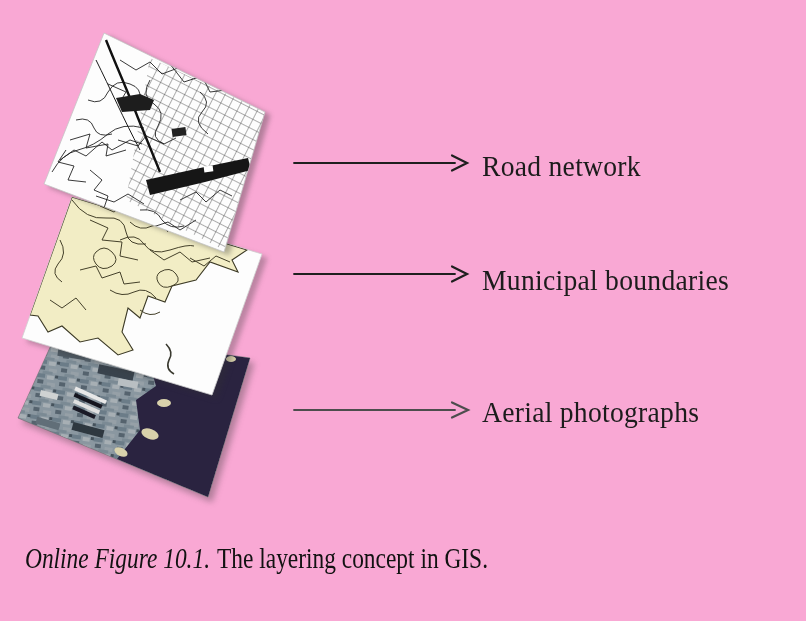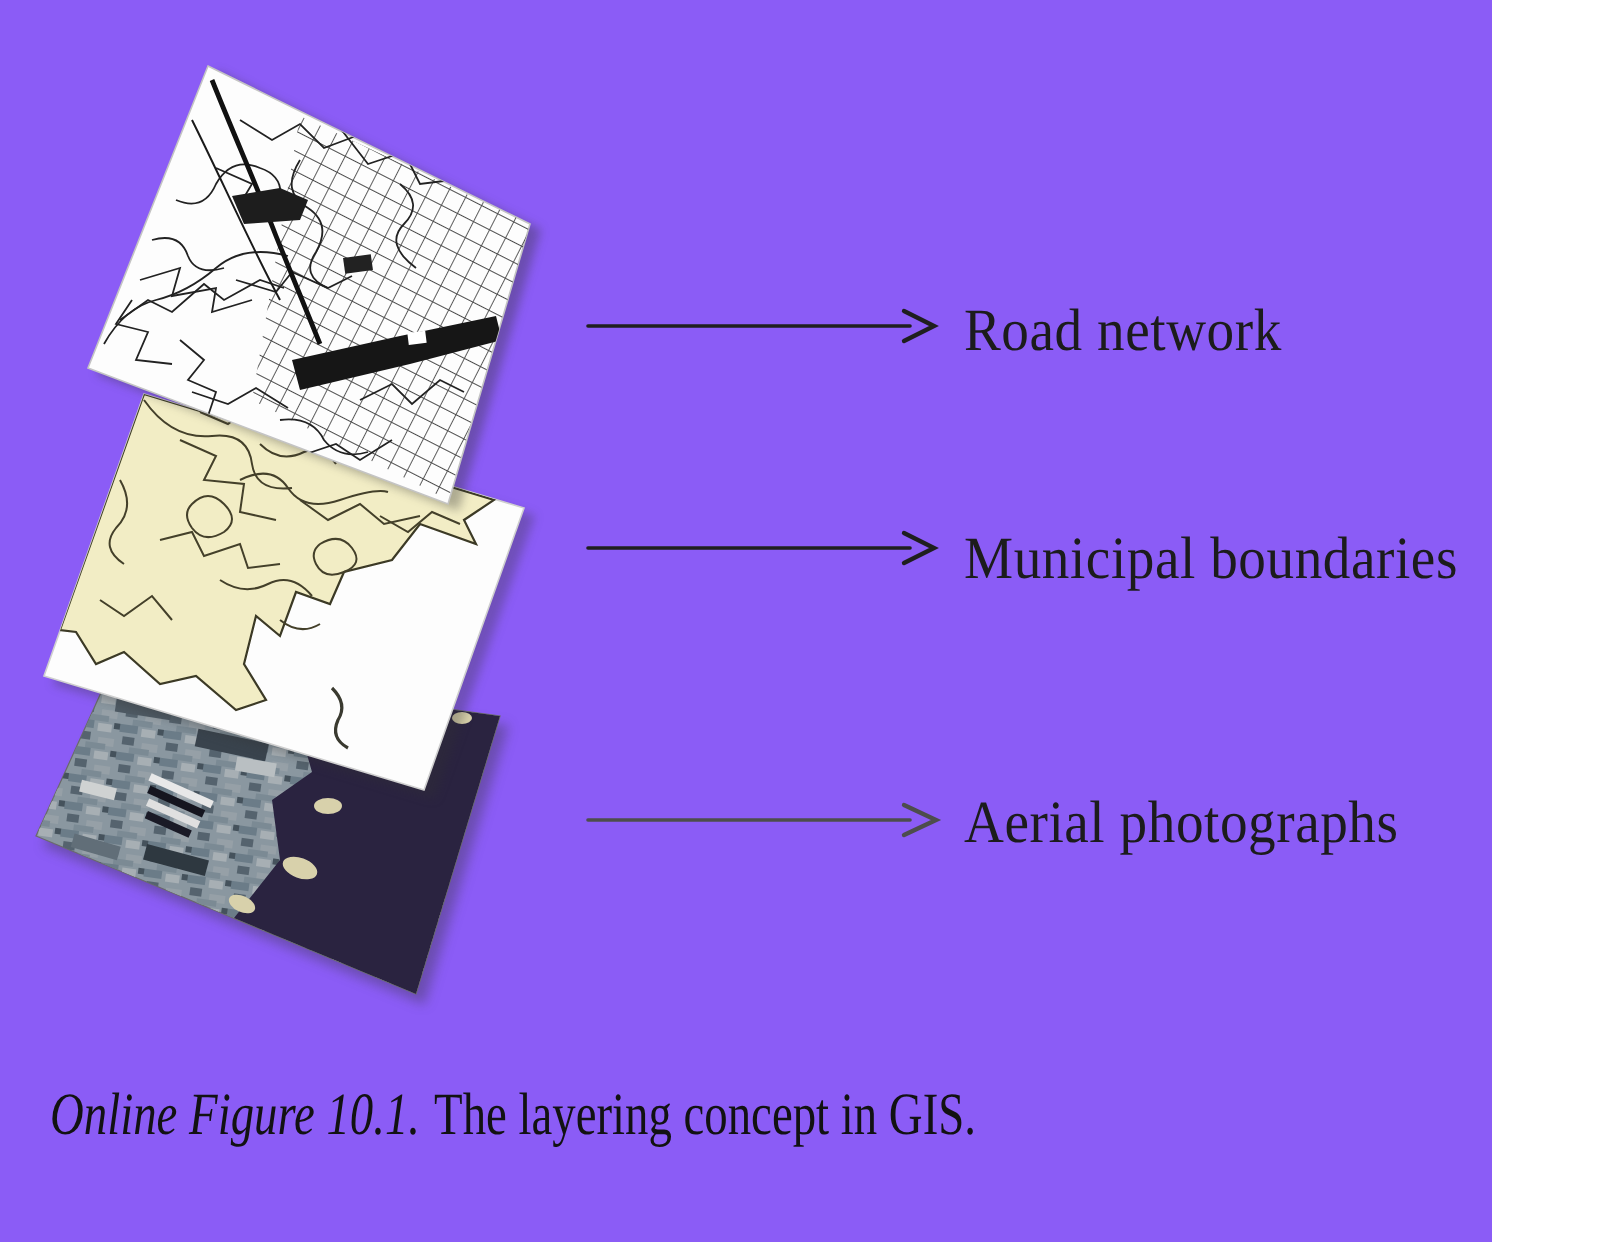--- a/index.html
+++ b/index.html
@@ -1,17 +1,17 @@
 <!DOCTYPE html>
 <html><head>
 <meta charset="utf-8">
 <style>
   html,body{margin:0;padding:0;background:#ffffff;}
   .stage{
-    position:relative;width:746px;height:621px;background:#8b5cf6;overflow:hidden;
+    position:relative;width:806px;height:621px;background:#f9a8d4;overflow:hidden;
     font-family:"Liberation Serif", serif;color:#1b1b1b;
   }
   svg.layers-svg{position:absolute;left:0;top:0;}
   .shadow1{filter:drop-shadow(5px 3px 2.5px rgba(50,50,50,0.35));}
   .shadow2{filter:drop-shadow(5px 4px 2.5px rgba(50,50,50,0.30));}
   .shadow3{filter:drop-shadow(4px 5px 3px rgba(50,50,50,0.35));}
   .layer-label{
     position:absolute;left:482px;font-size:30px;line-height:36px;white-space:nowrap;
     letter-spacing:0.3px;transform:scaleX(0.92);transform-origin:left center;color:#1c1c1c;
   }

